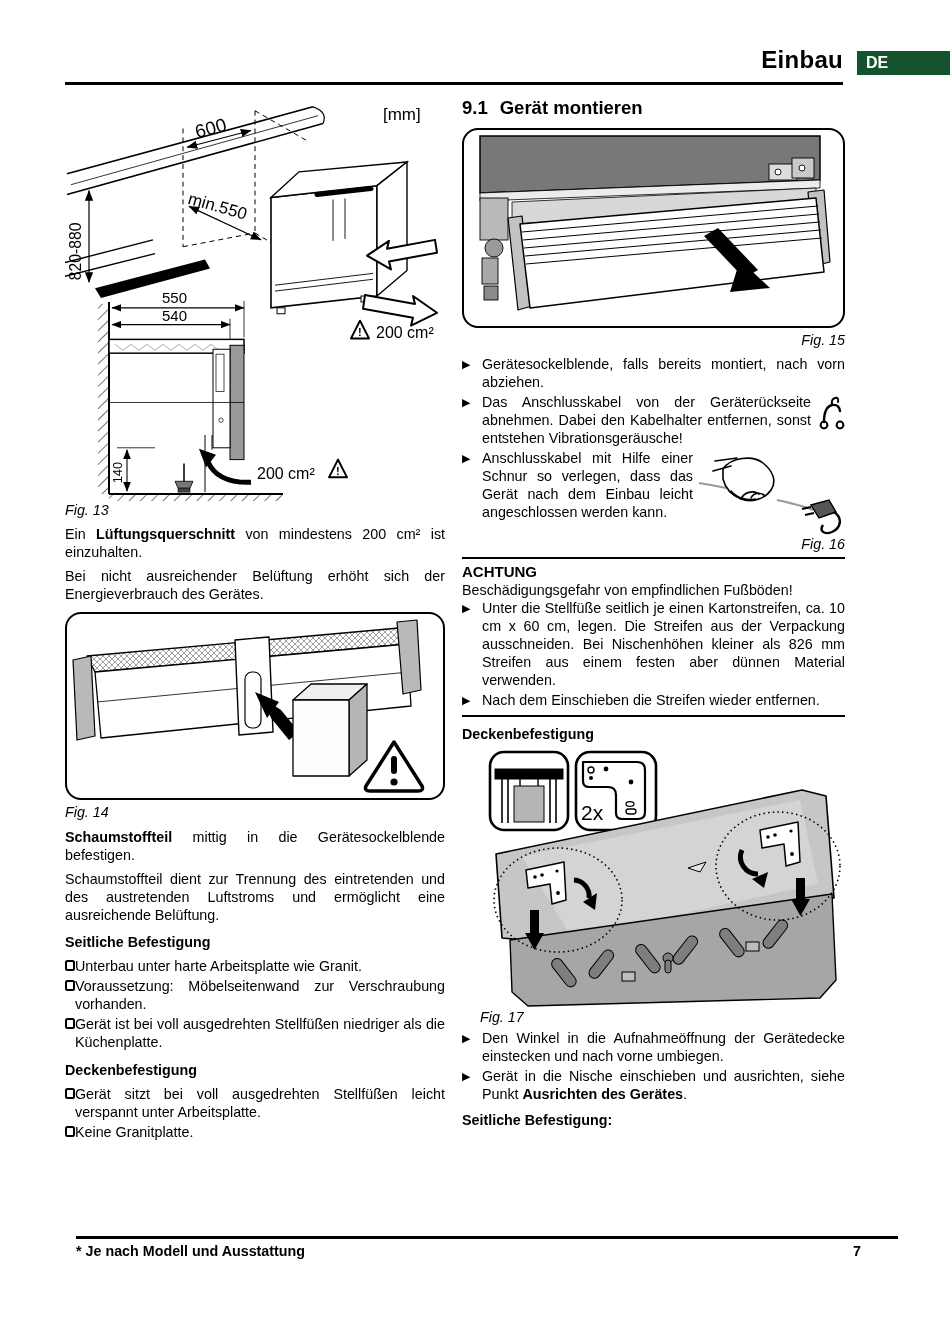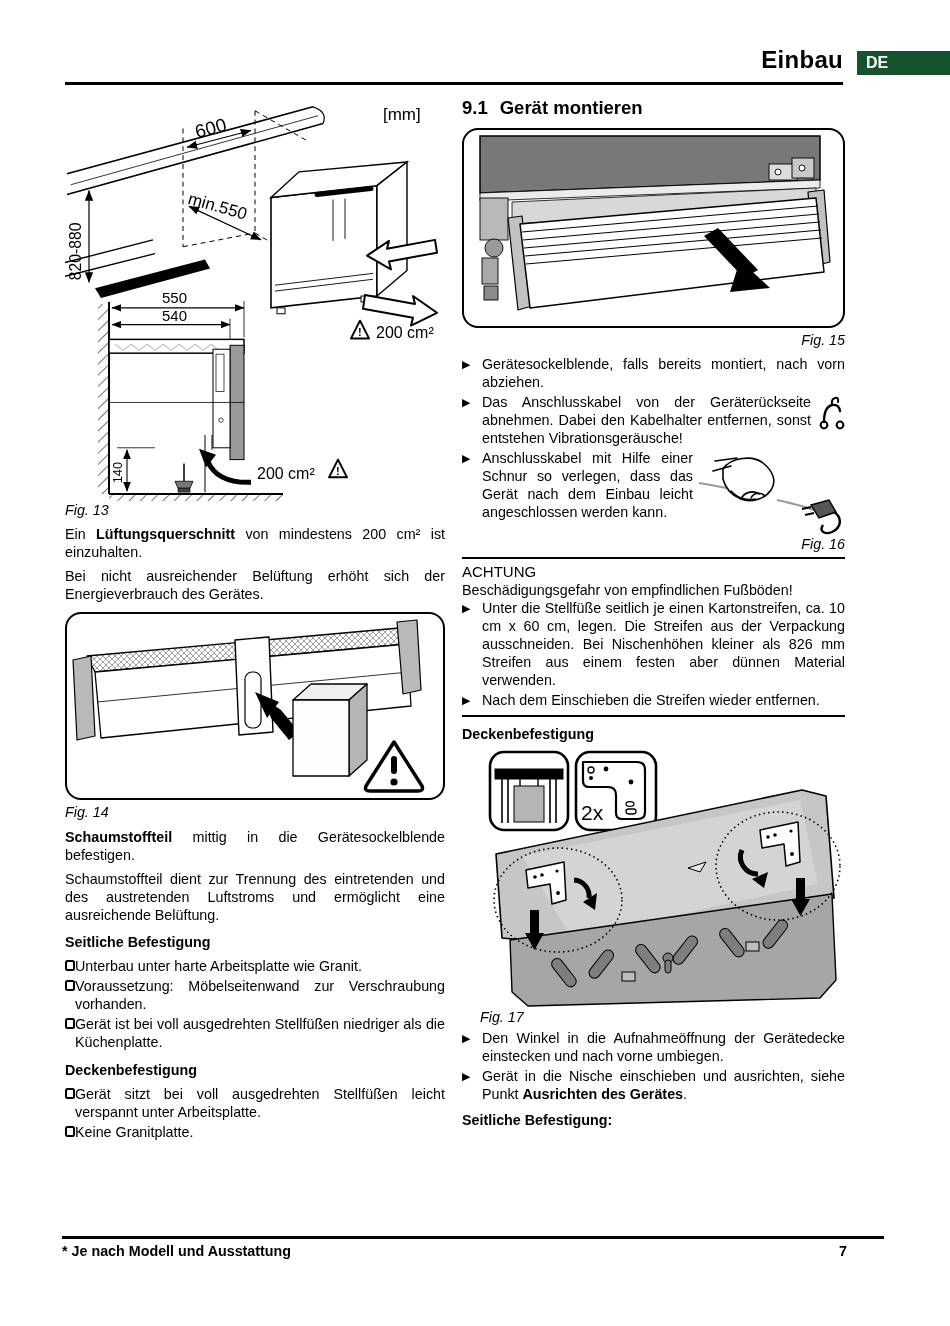--- a/index.html
+++ b/index.html
@@ -31,34 +31,34 @@
   
   .step { display:flex; gap:6px; margin-bottom:2px; }
   .step .m { flex:none; width:14px; font-size:11px; line-height:17px; padding-top:1px; }
   .step .t { flex:1; }
   
   .check { display:flex; gap:0; margin-bottom:2px; }
   .check .box { flex:none; width:10px; height:11px; border:2px solid #000; border-radius:2.5px; margin-top:3px; }
   .check .t { flex:1; }
   
   .attention { border-top:2px solid #000; border-bottom:2px solid #000; padding:3px 0 6px; margin:4px 0 8px; }
-  .attention h3 { font-size:15px; font-weight:normal; line-height:19px; }
+  .attention h3 { font-size:15px; font-weight:bold; line-height:19px; }
   .attention p { margin:0; }
   
   .mb3{margin-bottom:3px;} .mb6{margin-bottom:6px;} .mb7{margin-bottom:7px;}
   .mb9{margin-bottom:9px;}
   .cap-right { text-align:right; }
   .step3row { display:flex; }
   .step3row .lefttext { flex:1; }
   .fig16wrap { flex:none; width:152px; padding-left:4px; }
   .clipicon { float:right; margin:2px 0 2px 8px; }
   .fig17 { margin-left:18px; }
   .fig17cap { margin-left:18px; }
   
-  .footer { position:absolute; left:62px; top:1236px; width:822px;text-align:right; }
+  .footer { position:absolute; left:76px; top:1236px; width:822px;text-align:right; }
   .footer .frule { height:3px; background:#000; margin-bottom:4px; }
   .footer .frow { display:flex; justify-content:space-between; width:785px;
     font-weight:bold; font-size:14.3px; }
 </style>
 </head>
 <body>
 
 <div class="page">
 
   <div class="hdr-title">Einbau</div>

